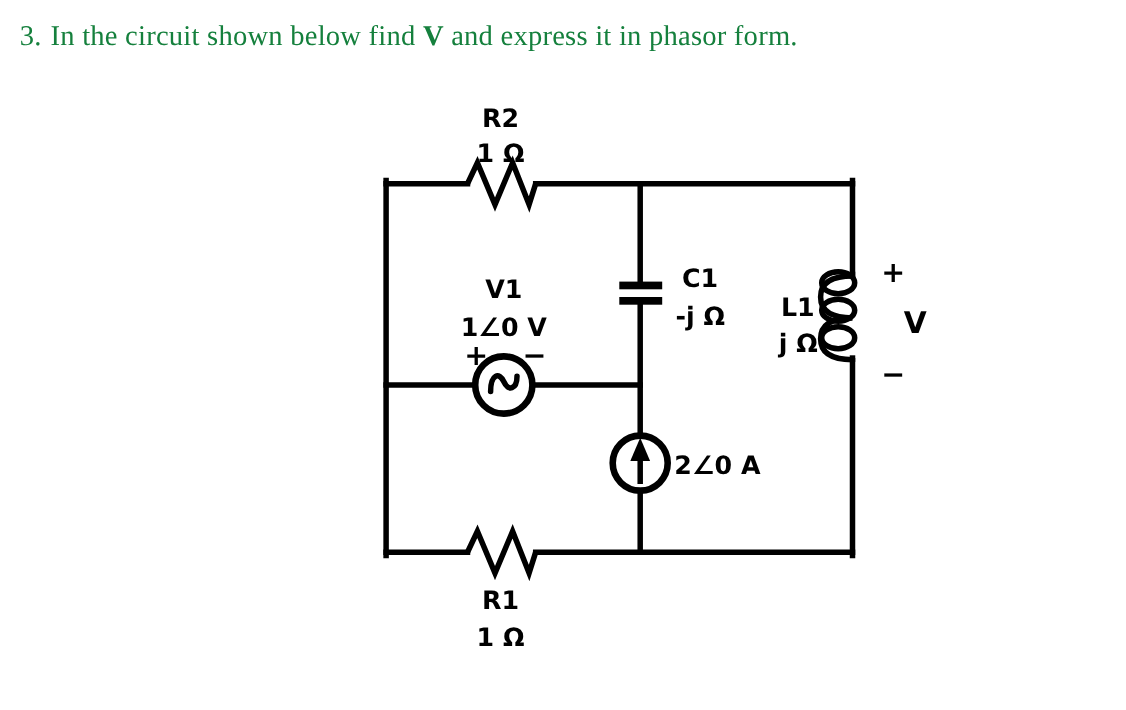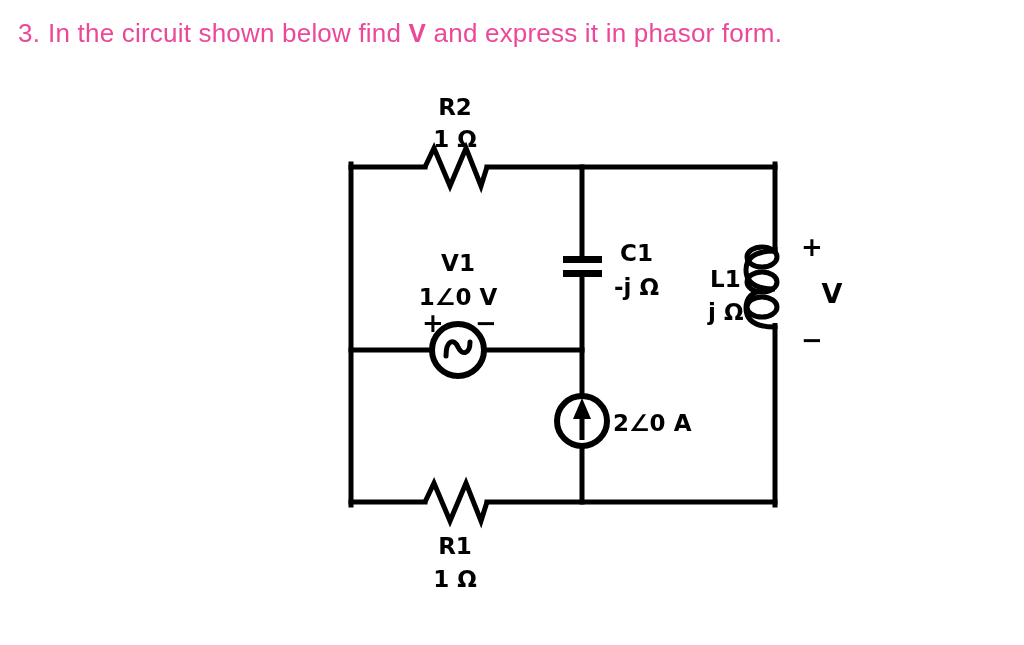--- a/index.html
+++ b/index.html
@@ -12,23 +12,23 @@
     height: 645px;
     position: relative;
     overflow: hidden;
     font-family: "Liberation Sans", sans-serif;
   }
   #question-text {
     position: absolute;
     left: 18px;
     top: 18px;
     width: 980px;
-    font-family: Liberation Sans, sans-serif;
+    font-family: Liberation Serif, serif;
     font-size: 26px;
-    color: #ec4899;
+    color: #15803d;
     white-space: nowrap;
     letter-spacing: 0.2px;
   }
   #question-text .qnum {
     display: inline-block;
     margin-right: 8px;
   }
   #question-text .bold-v {
     font-weight: bold;
   }

